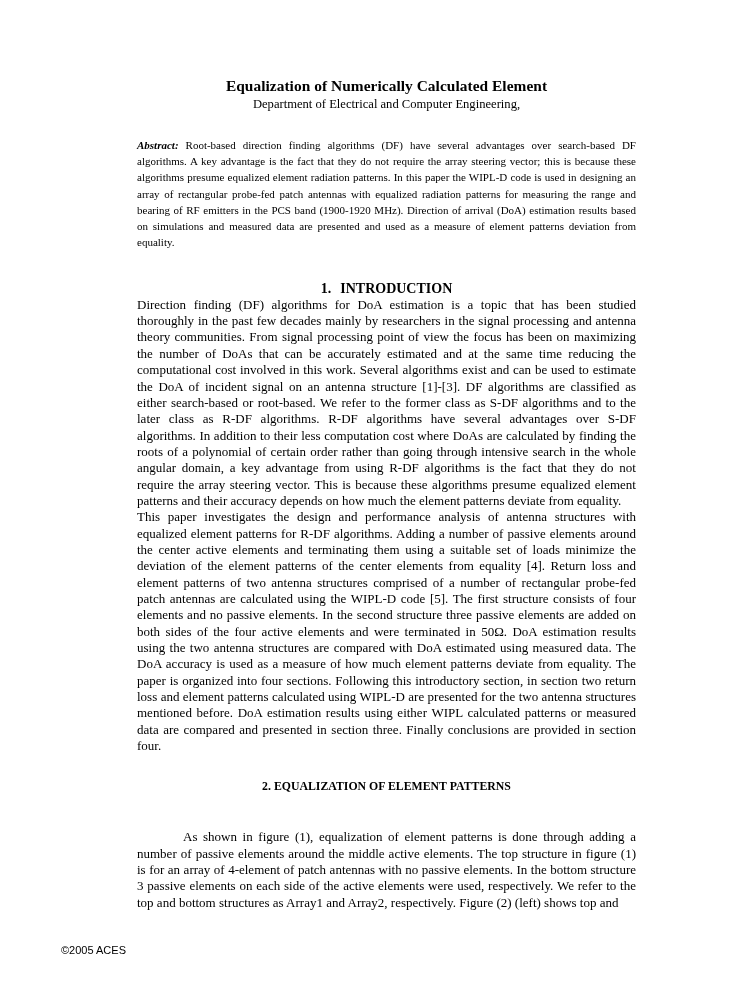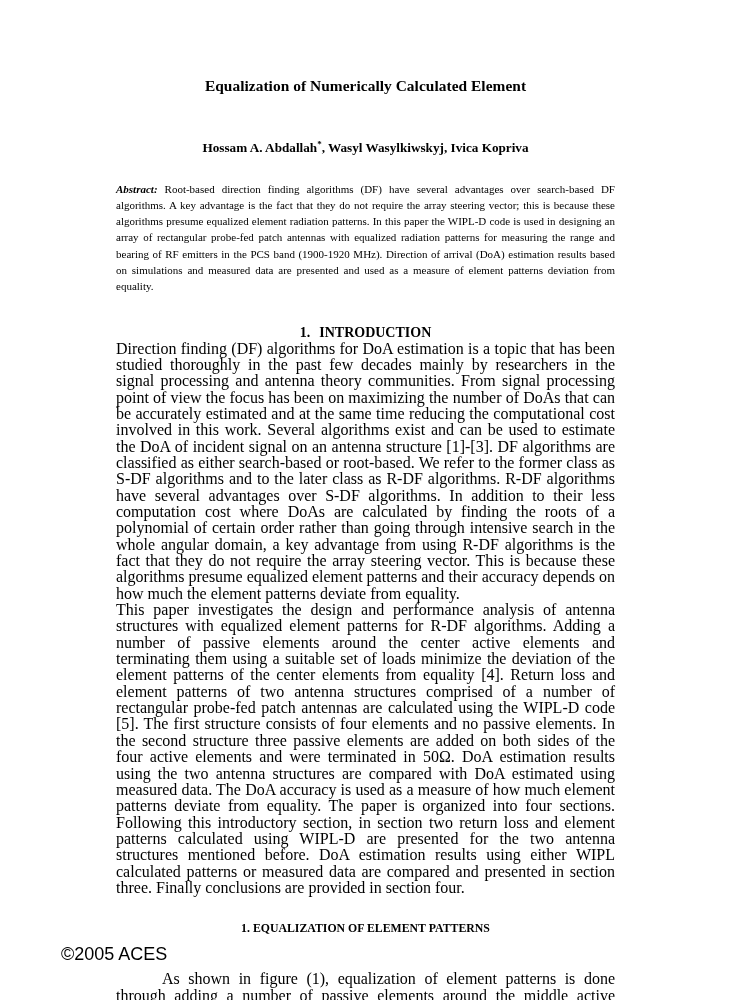--- a/index.html
+++ b/index.html
@@ -10,21 +10,21 @@
   body {
     width: 755px;
     height: 1000px;
     position: relative;
     font-family: "Liberation Serif", "DejaVu Serif", serif;
     color: #000000;
     overflow: hidden;
   }
   .page {
     position: absolute;
-    left: 116px;
+    left: 137px;
     top: 0;
     width: 499px;
     height: 772px;
   }
   .title {
     text-align: center;
     font-weight: bold;
     font-size: 15.4px;
     line-height: 19.5px;
     margin-top: 76px;
@@ -71,60 +71,60 @@
   }
   .sec-head-2 {
     text-align: center;
     font-weight: bold;
     margin-top: 25px;
     margin-bottom: 1px;
     font-size: 11.8px;
     line-height: 15px;
   }
   .body-par {
-    font-size: 16px;
+    font-size: 13px;
     line-height: 16.35px;
     text-align: justify;
     text-justify: inter-word;
     margin: 0;
   }
   .body-par.indent {
     text-indent: 46px;
     margin-top: 35px;
   }
   .footer {
     position: absolute;
     left: 61px;
     top: 944px;
     font-family: "Liberation Sans", "DejaVu Sans", sans-serif;
-    font-size: 18px;
+    font-size: 11px;
     color: #000000;
   }
 </style>
 </head>
 <body>
 
 <div class="page">
 
   <div class="title">
     <div>Equalization of Numerically Calculated Element</div>
   </div>
 
-  <div class="authors"><span>Hossam A. Abdallah</span><sup>*</sup><span>, Wasyl Wasylkiwskyj, Ivica Kopriva</span></div>
 
   <div class="affil">
+    <div>Department of Electrical and Computer Engineering,</div>
   </div>
 
   <div class="abstract"><span class="lbl">Abstract:</span><span> Root-based direction finding algorithms (DF) have several advantages over search-based DF algorithms. A key advantage is the fact that they do not require the array steering vector; this is because these algorithms presume equalized element radiation patterns. In this paper the WIPL-D code is used in designing an array of rectangular probe-fed patch antennas with equalized radiation patterns for measuring the range and bearing of RF emitters in the PCS band (1900-1920 MHz). Direction of arrival (DoA) estimation results based on simulations and measured data are presented and used as a measure of element patterns deviation from equality.</span></div>
 
   <div class="sec-head"><span class="num">1.</span><span>INTRODUCTION</span></div>
 
   <p class="body-par">Direction finding (DF) algorithms for DoA estimation is a topic that has been studied thoroughly in the past few decades mainly by researchers in the signal processing and antenna theory communities. From signal processing point of view the focus has been on maximizing the number of DoAs that can be accurately estimated and at the same time reducing the computational cost involved in this work. Several algorithms exist and can be used to estimate the DoA of incident signal on an antenna structure [1]-[3]. DF algorithms are classified as either search-based or root-based. We refer to the former class as S-DF algorithms and to the later class as R-DF algorithms. R-DF algorithms have several advantages over S-DF algorithms. In addition to their less computation cost where DoAs are calculated by finding the roots of a polynomial of certain order rather than going through intensive search in the whole angular domain, a key advantage from using R-DF algorithms is the fact that they do not require the array steering vector. This is because these algorithms presume equalized element patterns and their accuracy depends on how much the element patterns deviate from equality.</p>
 
   <p class="body-par">This paper investigates the design and performance analysis of antenna structures with equalized element patterns for R-DF algorithms. Adding a number of passive elements around the center active elements and terminating them using a suitable set of loads minimize the deviation of the element patterns of the center elements from equality [4]. Return loss and element patterns of two antenna structures comprised of a number of rectangular probe-fed patch antennas are calculated using the WIPL-D code [5]. The first structure consists of four elements and no passive elements. In the second structure three passive elements are added on both sides of the four active elements and were terminated in 50Ω. DoA estimation results using the two antenna structures are compared with DoA estimated using measured data. The DoA accuracy is used as a measure of how much element patterns deviate from equality. The paper is organized into four sections. Following this introductory section, in section two return loss and element patterns calculated using WIPL-D are presented for the two antenna structures mentioned before. DoA estimation results using either WIPL calculated patterns or measured data are compared and presented in section three. Finally conclusions are provided in section four.</p>
 
-  <div class="sec-head-2">1. EQUALIZATION OF ELEMENT PATTERNS</div>
+  <div class="sec-head-2">2. EQUALIZATION OF ELEMENT PATTERNS</div>
 
   <p class="body-par indent">As shown in figure (1), equalization of element patterns is done through adding a number of passive elements around the middle active elements. The top structure in figure (1) is for an array of 4-element of patch antennas with no passive elements. In the bottom structure 3 passive elements on each side of the active elements were used, respectively. We refer to the top and bottom structures as Array1 and Array2, respectively. Figure (2) (left) shows top and</p>
 
 </div>
 
 <div class="footer">©2005 ACES</div>
 
 </body></html>

